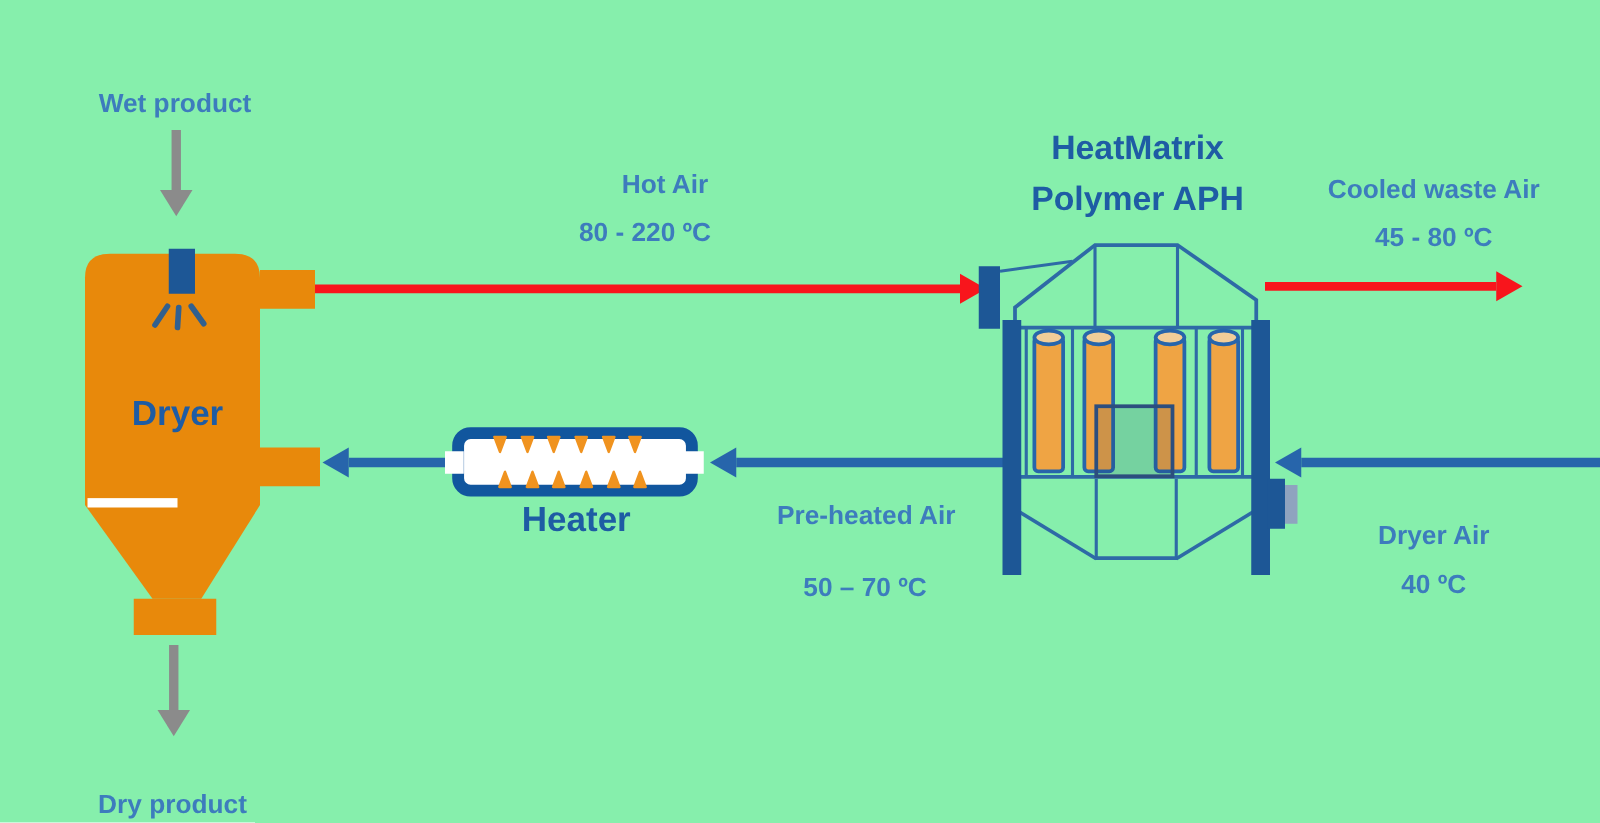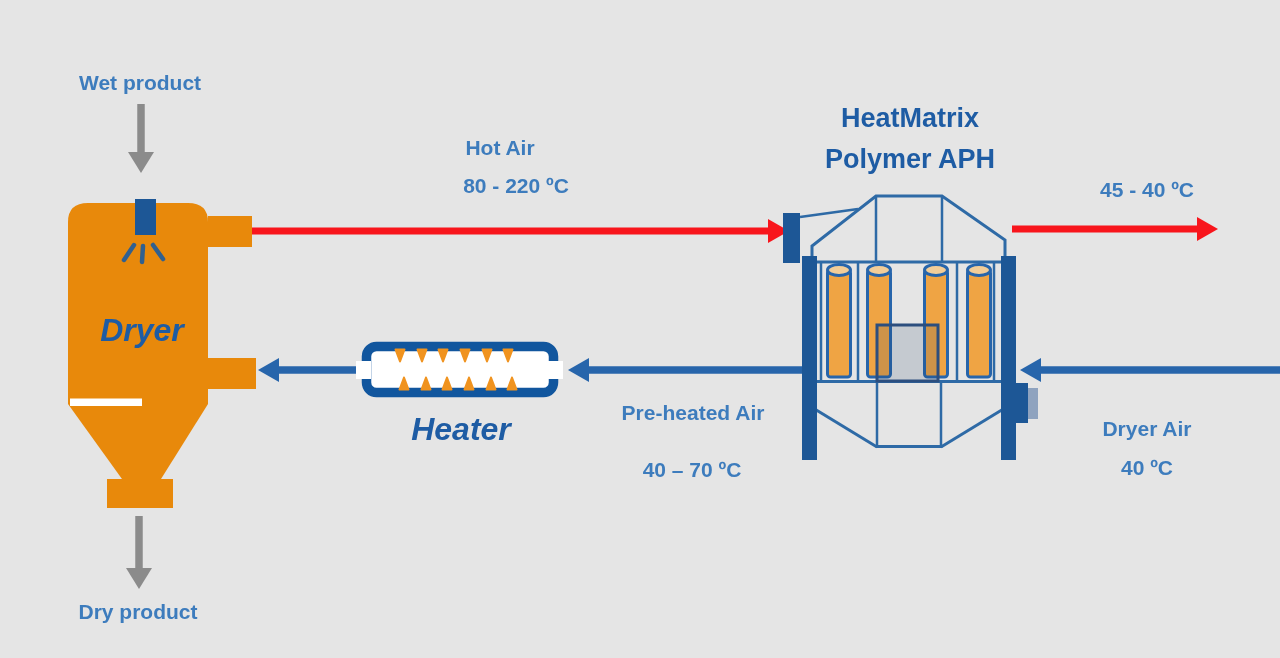--- a/index.html
+++ b/index.html
@@ -1,26 +1,26 @@
 <!DOCTYPE html>
 <html style="--orange: #E8890B; --tube_orange: #EFA444; --tube_cap: #F2CD98; --flame_orange: #F0931F; --line_blue: #2765AB; --structure_blue: #2E6AA6; --dark_fill_blue: #1D5796; --heater_blue: #11569E; --title_blue: #1E5CA4; --label_blue: #3D7CBD; --overlap_fill: rgba(31,60,99,0.16); --inlet_box_light: #8FA3BF; --red: #F8151C; --gray: #8B8B8B;"><head>
 <meta charset="utf-8">
 <style>
   html,body{margin:0;padding:0;background:#fff;}
   .canvas{
-    position:relative;width:1280px;height:658px;background:#e5e5e5;overflow:hidden;
+    position:relative;width:1280px;height:658px;background:#86efac;overflow:hidden;
     font-family:"Liberation Sans", sans-serif;
   }
   svg{position:absolute;left:0;top:0;}
   .lbl{
     position:absolute;transform:translate(-50%,-50%);
     white-space:nowrap;text-align:center;line-height:1.1;
     color:var(--label_blue);font-weight:700;font-size:21px;
   }
-  .lbl.big{color:var(--title_blue);font-size:32px;font-weight:700;font-style:italic;}
+  .lbl.big{color:var(--title_blue);font-size:28px;font-weight:700;}
   .lbl.title{color:var(--title_blue);font-size:27px;font-weight:700;}
   .thin{stroke:var(--structure_blue);stroke-width:2.5;fill:none;}
   .mid{stroke:var(--structure_blue);stroke-width:3;fill:none;}
   .flowb{stroke:var(--line_blue);stroke-width:7.5;}
   .flowr{stroke:var(--red);stroke-width:7;}
   .grayline{stroke:var(--gray);stroke-width:7.5;}
 </style>
 </head>
 <body>
 
@@ -132,32 +132,33 @@
 
       <rect x="802" y="256" width="15" height="204" style="fill:var(--dark_fill_blue)"></rect>
       <rect x="1001" y="256" width="15" height="204" style="fill:var(--dark_fill_blue)"></rect>
 
       <rect x="1025" y="388" width="13" height="31" style="fill:var(--inlet_box_light)"></rect>
       <rect x="1014" y="383" width="14" height="40" style="fill:var(--dark_fill_blue)"></rect>
     </g>
   </svg>
 
   <div class="lbl" style="left:140px;top:83px">Wet product</div>
-  <div class="lbl" style="left:138px;top:612px">Dry product</div>
+  <div class="lbl" style="left:138px;top:644px">Dry product</div>
 
-  <div class="lbl" style="left:500px;top:148px">Hot Air</div>
+  <div class="lbl" style="left:532px;top:148px">Hot Air</div>
   <div class="lbl" style="left:516px;top:186px">80 - 220 ºC</div>
 
-  <div class="lbl" style="left:1147px;top:190px">45 - 40 ºC</div>
+  <div class="lbl" style="left:1147px;top:152px">Cooled waste Air</div>
+  <div class="lbl" style="left:1147px;top:190px">45 - 80 ºC</div>
 
   <div class="lbl" style="left:693px;top:413px">Pre-heated Air</div>
-  <div class="lbl" style="left:692px;top:470px">40 – 70 ºC</div>
+  <div class="lbl" style="left:692px;top:470px">50 – 70 ºC</div>
 
   <div class="lbl" style="left:1147px;top:429px">Dryer Air</div>
   <div class="lbl" style="left:1147px;top:468px">40 ºC</div>
 
   <div class="lbl big" style="left:142px;top:331px">Dryer</div>
-  <div class="lbl big" style="left:461px;top:430px">Heater</div>
+  <div class="lbl big" style="left:461px;top:416px">Heater</div>
 
   <div class="lbl title" style="left:910px;top:160px">Polymer APH</div>
   <div class="lbl title" style="left:910px;top:119px">HeatMatrix</div>
 
 </div>
 
 </body></html>

